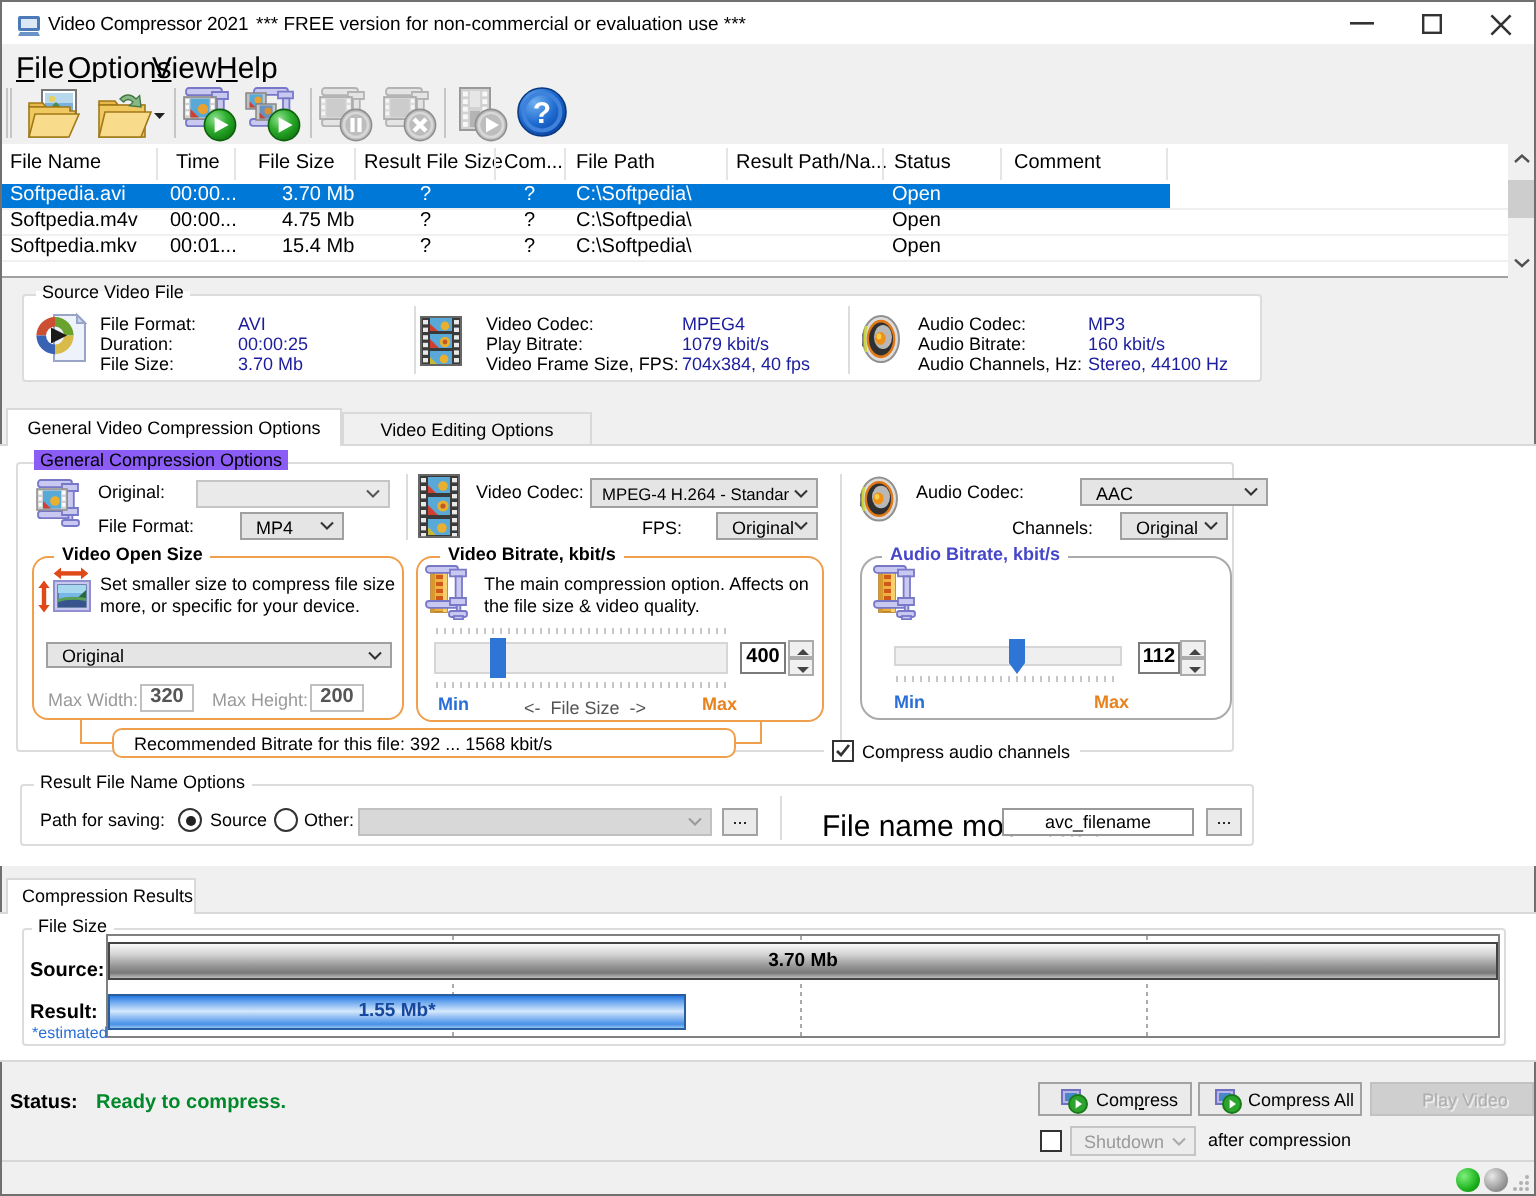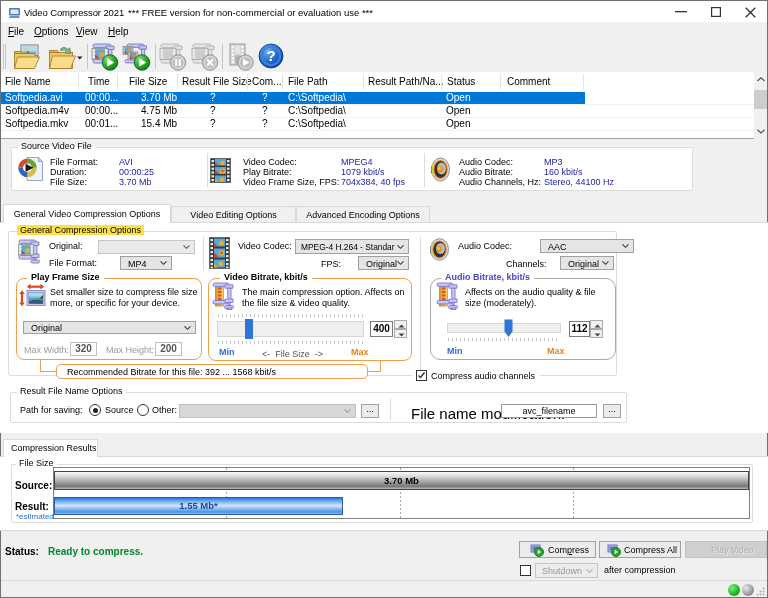--- a/index.html
+++ b/index.html
@@ -3,21 +3,21 @@
 <meta charset="utf-8">
 <style>
 * { margin:0; padding:0; box-sizing:border-box; }
 html,body { width:768px; height:598px; overflow:hidden; }
 body { font-family:"Liberation Sans", sans-serif; font-size:9px; color:#000; background:#f0f0f0; position:relative; }
 .abs { position:absolute; white-space:nowrap; }
 .win { position:absolute; left:0; top:0; width:768px; height:598px; border:1px solid #707070; background:#f0f0f0; }
 .titlebar { position:absolute; left:1px; top:1px; width:766px; height:21px; background:#fff; }
 .title-text { position:absolute; left:23px; top:5px; font-size:10px; color:#000; white-space:nowrap; }
 .menubar { position:absolute; left:1px; top:22px; width:766px; height:19px; background:#f0f0f0; }
-.menubar span { position:absolute; top:4px; font-size:10px; white-space:nowrap; }
+.menubar span { position:absolute; top:4px; font-size:15px; white-space:nowrap; }
 .menubar u { text-decoration:underline; }
 .toolbar { position:absolute; left:1px; top:41px; width:766px; height:31px; background:#f0f0f0; }
 .tsep { position:absolute; top:3px; width:1px; height:25px; background:#c6c6c6; }
 .grid { position:absolute; left:1px; top:72px; width:766px; height:67px; background:#fff; border-bottom:1px solid #a0a0a0; font-size:10px; }
 .gh { position:absolute; top:4px; white-space:nowrap; }
 .gv { position:absolute; top:2px; width:1px; height:16px; background:#e5e5e5; }
 .row { position:absolute; left:0; width:584px; height:13px; }
 .rline { position:absolute; left:0; width:753px; height:1px; background:#f0f0f0; }
 .cell { position:absolute; top:0; white-space:nowrap; }
 .sel { background:#0078d7; color:#fff; }
@@ -283,21 +283,21 @@
     <svg style="position:absolute;left:3px;top:5px" width="8" height="5" viewBox="0 0 8 5">
         <path d="M0.5 4 L4 0.8 L7.5 4" fill="none" stroke="#505050" stroke-width="1.2"></path>
       </svg>
     <div style="position:absolute;left:0;top:18px;width:13px;height:19px;background:#cdcdcd"></div>
     <svg style="position:absolute;left:3px;top:57px" width="8" height="5" viewBox="0 0 8 5">
         <path d="M0.5 0.8 L4 4 L7.5 0.8" fill="none" stroke="#505050" stroke-width="1.2"></path>
       </svg>
   </div>
 </div>
 
-<div class="abs" style="left:11px;top:147px;width:682px;height:44px;border:1px solid #dcdcdc;border-radius:2px;background:#fff">
+<div class="abs" style="left:11px;top:147px;width:620px;height:44px;border:1px solid #dcdcdc;border-radius:2px;background:#fff">
   <span class="grouplabel" style="left:6px;background:linear-gradient(to bottom,#f0f0f0 45%,#fff 45%)">Source Video File</span>
 
   <svg class="abs" style="left:6px;top:8px" width="26" height="26" viewBox="0 0 26 26">
     <path d="M9 1.5 L20.5 1.5 L24.5 5.5 L24.5 24.5 L9 24.5 Z" fill="#eef3fb" stroke="#9aa4c8"></path>
     <path d="M20.5 1.5 L20.5 5.5 L24.5 5.5 Z" fill="#ccd8ee" stroke="#9aa4c8"></path>
     <g>
       <path d="M9.5 2.5 A9.3 9.3 0 0 1 18.8 11.8 L14 11.8 A4.5 4.5 0 0 0 9.5 7.3 Z" fill="#6aa22e"></path>
       <path d="M0.2 11.8 A9.3 9.3 0 0 1 9.5 2.5 L9.5 7.3 A4.5 4.5 0 0 0 5 11.8 Z" fill="#cc4f33"></path>
       <path d="M9.5 21.1 A9.3 9.3 0 0 1 0.2 11.8 L5 11.8 A4.5 4.5 0 0 0 9.5 16.3 Z" fill="#3a62b4"></path>
       <path d="M18.8 11.8 A9.3 9.3 0 0 1 9.5 21.1 L9.5 16.3 A4.5 4.5 0 0 0 14 11.8 Z" fill="#d8bc4a"></path>
@@ -362,28 +362,27 @@
   <div class="abs" style="left:447px;top:9px">Audio Codec:</div>
   <div class="abs" style="left:447px;top:19px">Audio Bitrate:</div>
   <div class="abs" style="left:447px;top:29px">Audio Channels, Hz:</div>
   <div class="abs svf-val" style="left:532px;top:9px">MP3</div>
   <div class="abs svf-val" style="left:532px;top:19px">160 kbit/s</div>
   <div class="abs svf-val" style="left:532px;top:29px">Stereo, 44100 Hz</div>
 </div>
 
 <div class="abs" style="left:0;top:204px;width:768px;height:18px">
   <div class="tab" style="left:171px;top:2px;width:125px;height:16px;border:1px solid #d9d9d9;border-bottom:none;background:#f0f0f0;padding-top:3px">Video Editing Options</div>
-  <div class="tab" style="left:296px;top:2px;width:134px;height:16px;border:1px solid #d9d9d9;border-bottom:none;background:#f0f0f0;padding-top:3px">Advanced Encoding Options</div>
   <div class="tab" style="left:3px;top:0;width:168px;height:18px;border:1px solid #d9d9d9;border-bottom:none;background:#fff;padding-top:4px;z-index:3">General Video Compression Options</div>
 </div>
 <div class="abs" style="left:0;top:222px;width:768px;height:211px;background:#fff;border-top:1px solid #d9d9d9"></div>
 <div class="abs" style="left:4px;top:221px;width:166px;height:2px;background:#fff;z-index:4"></div>
 
 <div class="abs" style="left:8px;top:231px;width:609px;height:145px;border:1px solid #dcdcdc;border-radius:2px">
-  <span class="grouplabel" style="left:8px;background:#fde047">General Compression Options</span>
+  <span class="grouplabel" style="left:8px;background:#8b5cf6">General Compression Options</span>
 </div>
 
 <svg class="abs" style="left:17px;top:239px" width="25" height="25" viewBox="0 0 25 25">
   <g fill="#c8c8f0" stroke="#7878c8" stroke-width="0.9">
     <rect x="2" y="1" width="17" height="3.6" rx="1.5"></rect>
     <path d="M14 3 L22 3 L22 6.5 L14 6.5 Z" rx="1"></path>
     <rect x="16.5" y="6.5" width="3.4" height="11"></rect>
     <rect x="2" y="16.5" width="17" height="3.6" rx="1.5"></rect>
     <path d="M14 15 L22 15 L22 18.5 L14 18.5 Z"></path>
     <rect x="17.2" y="18.5" width="2" height="2.6"></rect>
@@ -487,21 +486,21 @@
 </div>
 <div class="abs" style="left:506px;top:259px">Channels:</div>
 <div class="combo" style="left:560px;top:256px;width:54px;height:14px">
   <span style="position:absolute;left:7px;top:1.5px">Original</span>
   <svg class="ar" width="7" height="6" viewBox="0 0 8 7">
       <path d="M0.5 1.5 L4 5 L7.5 1.5" fill="none" stroke="#333" stroke-width="1.2"></path>
     </svg>
 </div>
 
 <div class="orangebox" style="left:16px;top:278px;width:186px;height:82px">
-  <span class="boxlabel" style="left:10px">Play Frame Size</span>
+  <span class="boxlabel" style="left:10px">Video Open Size</span>
   <svg class="abs" style="left:1px;top:4px" width="28" height="26" viewBox="0 0 28 26">
     <g fill="#e04818">
       <rect x="12" y="2.6" width="11" height="2.2"></rect>
       <path d="M12.5 0.8 L8.8 3.7 L12.5 6.6 Z"></path>
       <path d="M22.5 0.8 L26.2 3.7 L22.5 6.6 Z"></path>
       <rect x="2.9" y="10.5" width="2.2" height="9.5"></rect>
       <path d="M1.2 11 L4 7.3 L6.8 11 Z"></path>
       <path d="M1.2 19.5 L4 23.2 L6.8 19.5 Z"></path>
     </g>
     <rect x="9" y="7.5" width="18" height="15" fill="#c8c8f0" stroke="#9090d0"></rect>
@@ -588,21 +587,20 @@
       <rect x="1" y="1" width="16" height="3.4" rx="1.5"></rect>
       <path d="M13 2.8 L21 2.8 L21 6.2 L13 6.2 Z"></path>
       <rect x="15.8" y="6.2" width="3.2" height="12"></rect>
       <rect x="1" y="18.5" width="16" height="3.4" rx="1.5"></rect>
       <path d="M13 17 L21 17 L21 20.5 L13 20.5 Z"></path>
       <rect x="16.4" y="20.5" width="1.8" height="3"></rect>
       <rect x="12.5" y="23.5" width="9" height="3" rx="1.2"></rect>
       <rect x="15" y="26" width="4.5" height="1.6"></rect>
     </g>
   </svg>
-  <div class="wrap2" style="left:34px;top:8px;width:141px">Affects on the audio quality &amp; file size (moderately).</div>
   <div class="abs" style="left:16px;top:44px;width:114px;height:10px;background:#efefef;border:1px solid #d6d6d6"></div>
   <svg class="abs" style="left:73px;top:40px" width="9" height="19" viewBox="0 0 9 19">
       <path d="M0.5 0.5 H8.5 V12.5 L4.5 18 L0.5 12.5 Z" fill="#2e75d6"></path>
     </svg>
   <div class="abs" style="left:17px;top:59px;width:112px;height:3px;background:repeating-linear-gradient(to right,#c6c6c6 0,#c6c6c6 1px,transparent 1px,transparent 4px)"></div>
   <div class="abs" style="left:138px;top:42px;width:21px;height:16px;border:1px solid #7a7a7a;background:#fff;text-align:center;font-weight:bold;line-height:14px;font-size:10px">112</div>
   <div class="spin" style="left:159px;top:41px">
     <div style="top:0">
         <svg width="7" height="4" viewBox="0 0 7 4">
           <path d="M0.5 3.5 L3.5 0.5 L6.5 3.5 Z" fill="#444"></path>

